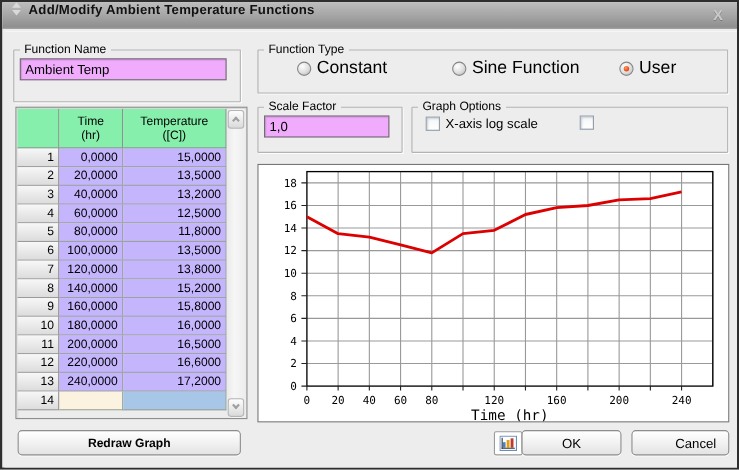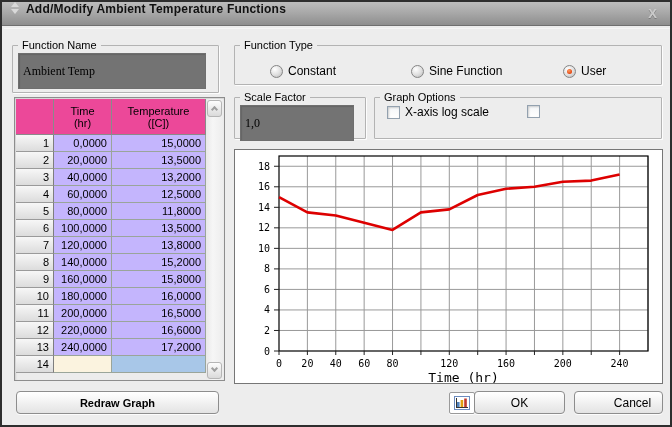--- a/index.html
+++ b/index.html
@@ -31,30 +31,30 @@
   
   fieldset { position:absolute; border:1px solid #b3b3b3; border-radius:1px;
              box-shadow:1px 1px 0 rgba(255,255,255,.85); }
   legend { margin-left:5px; padding:0 4px; font-size:11px; color:#000; }
 
   .fs-function-name { left:8px;  top:10px;  width:207px; height:54px; }
   .fs-function-type { left:230px; top:10px; width:428px; height:46px; }
   .fs-scale-factor  { left:230px; top:62px; width:132px; height:48px; }
   .fs-graph-options { left:370px; top:62px; width:288px; height:48px; }
 
-  .textbox { background:#737373; border:1px solid #6f6f6f; height:36px; font-size:12px;
-             font-family:Liberation Serif, serif; padding:0 4px; width:100%;
+  .textbox { background:#f0abfc; border:1px solid #6f6f6f; height:20px; font-size:12px;
+             font-family:Liberation Sans, sans-serif; padding:0 4px; width:100%;
              box-shadow:inset 1px 1px 1px rgba(0,0,0,.12); }
   .fs-function-name .textbox { margin:2px 5px 0 5px; width:188px; display:block; }
   .fs-scale-factor  .textbox { margin:2px 5px 0 5px; width:114px; display:block; }
 
   
   .radio-row { position:relative; height:24px; }
-  .radio-item { position:absolute; top:13px; display:flex; align-items:center; gap:5px;
-                font-size:12px; cursor:default; }
+  .radio-item { position:absolute; top:2px; display:flex; align-items:center; gap:5px;
+                font-size:16px; cursor:default; }
   .radio-item:nth-child(1){ left:35px; } .radio-item:nth-child(2){ left:176px; }
   .radio-item:nth-child(3){ left:328px; }
   .radio { position:relative; width:13px; height:13px; border-radius:50%;
            border:1px solid #858585;
            background:radial-gradient(circle at 35% 30%, #ffffff 0%, #dedede 55%, #b5b5b5 100%); }
   .radio.selected::after { content:""; position:absolute; left:3px; top:3px; width:5px;
            height:5px; border-radius:50%;
            background:radial-gradient(circle at 40% 35%, #ff9a60 0%, #e2440f 70%); }
 
   .check-row { position:relative; height:24px; }
@@ -66,21 +66,21 @@
               box-shadow:inset 1px 1px 2px rgba(0,0,0,.18); }
 
   
   .table-wrap { position:absolute; left:10px; top:68px; width:211px; height:284px;
                 border:1px solid #8d8d8d; background:#ececec;
                 box-shadow:inset 1px 1px 2px rgba(0,0,0,.12); }
   .grid { position:absolute; left:1px; top:1px; width:190px; }
   .trow { display:flex; height:17px; }
   .trow.header { height:36px; }
   .hcell { border-right:1px solid #8a8a8a; border-bottom:1px solid #8a8a8a;
-           background:#ec4899; display:flex; flex-direction:column; align-items:center;
+           background:#86efac; display:flex; flex-direction:column; align-items:center;
            justify-content:center; font-size:11px; line-height:12px; }
   .col-num { width:38px; flex:none; }
   .col-time { width:58px; flex:none; }
   .col-temp { width:94px; flex:none; }
   .rowhead { width:38px; flex:none; border-right:1px solid #7e7e7e;
              border-bottom:1px solid #9a9a9a;
              background:linear-gradient(180deg,#f7f7f7,#dcdcdc);
              text-align:right; padding:2px 4px 0 0; font-size:11px; }
   .cell { border-right:1px solid #9aa59a; border-bottom:1px solid #9aa59a;
           background:#c4b5fd; text-align:right; padding:2px 4px 0 0; font-size:11px; }

